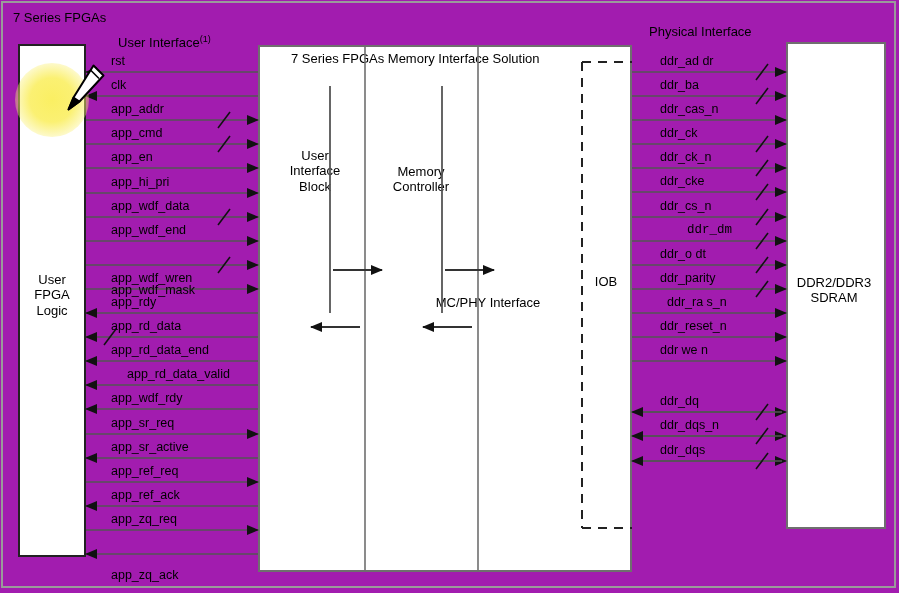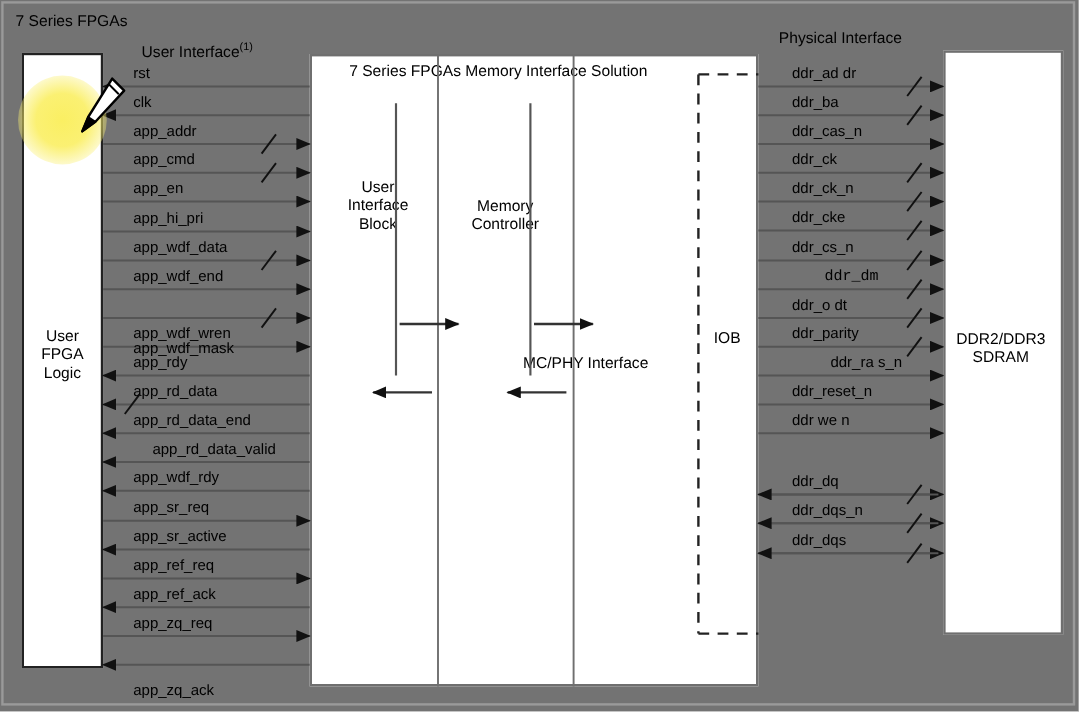--- a/index.html
+++ b/index.html
@@ -1,17 +1,17 @@
 <!DOCTYPE html>
 <html><head>
 <meta charset="utf-8">
 <style>
   html,body{margin:0;padding:0;background:#ffffff;}
   body{font-family:"Liberation Sans",sans-serif;}
-  #stage{position:relative;width:899px;height:593px;background:#737373;overflow:hidden;}
+  #stage{position:relative;width:899px;height:593px;background:#a21caf;overflow:hidden;}
   #frame{position:absolute;left:1px;top:1px;width:895px;height:587px;border:2px solid #9a9a9a;box-sizing:border-box;}
   .box{position:absolute;box-sizing:border-box;background:#ffffff;}
   .box-dark{border:2px solid #222222;}
   .box-grey{border:2px solid #6f6f6f;}
   .lbl{position:absolute;color:#000000;white-space:pre;line-height:1.18;}
   .sig-label{font-size:12.5px;}
   .title{font-size:13px;}
   .blocktext{font-size:13px;text-align:center;}
   .sup{font-size:9px;vertical-align:super;}
   svg.layer{position:absolute;left:0;top:0;width:899px;height:593px;pointer-events:none;}
@@ -168,19 +168,19 @@
     <div class="lbl sig-label" style="left: 660px; top: 54px;">ddr_ad dr</div>
     <div class="lbl sig-label" style="left: 660px; top: 78px;">ddr_ba</div>
     <div class="lbl sig-label" style="left: 660px; top: 102px;">ddr_cas_n</div>
     <div class="lbl sig-label" style="left: 660px; top: 126px;">ddr_ck</div>
     <div class="lbl sig-label" style="left: 660px; top: 150px;">ddr_ck_n</div>
     <div class="lbl sig-label" style="left: 660px; top: 174px;">ddr_cke</div>
     <div class="lbl sig-label" style="left: 660px; top: 199px;">ddr_cs_n</div>
     <div class="lbl sig-label" style="left: 687px; top: 223px; font-family: Liberation Mono, monospace;">ddr_dm</div>
     <div class="lbl sig-label" style="left: 660px; top: 247px;">ddr_o dt</div>
     <div class="lbl sig-label" style="left: 660px; top: 271px;">ddr_parity</div>
-    <div class="lbl sig-label" style="left: 692px; top: 295px; text-align: right;">ddr_ra s_n</div>
+    <div class="lbl sig-label" style="left: 667px; top: 295px; text-align: right;">ddr_ra s_n</div>
     <div class="lbl sig-label" style="left: 660px; top: 319px;">ddr_reset_n</div>
     <div class="lbl sig-label" style="left: 660px; top: 343px;">ddr we n</div>
     <div class="lbl sig-label" style="left: 660px; top: 394px;">ddr_dq</div>
     <div class="lbl sig-label" style="left: 660px; top: 418px;">ddr_dqs_n</div>
     <div class="lbl sig-label" style="left: 660px; top: 443px;">ddr_dqs</div>
   </div>
 
 </body></html>

